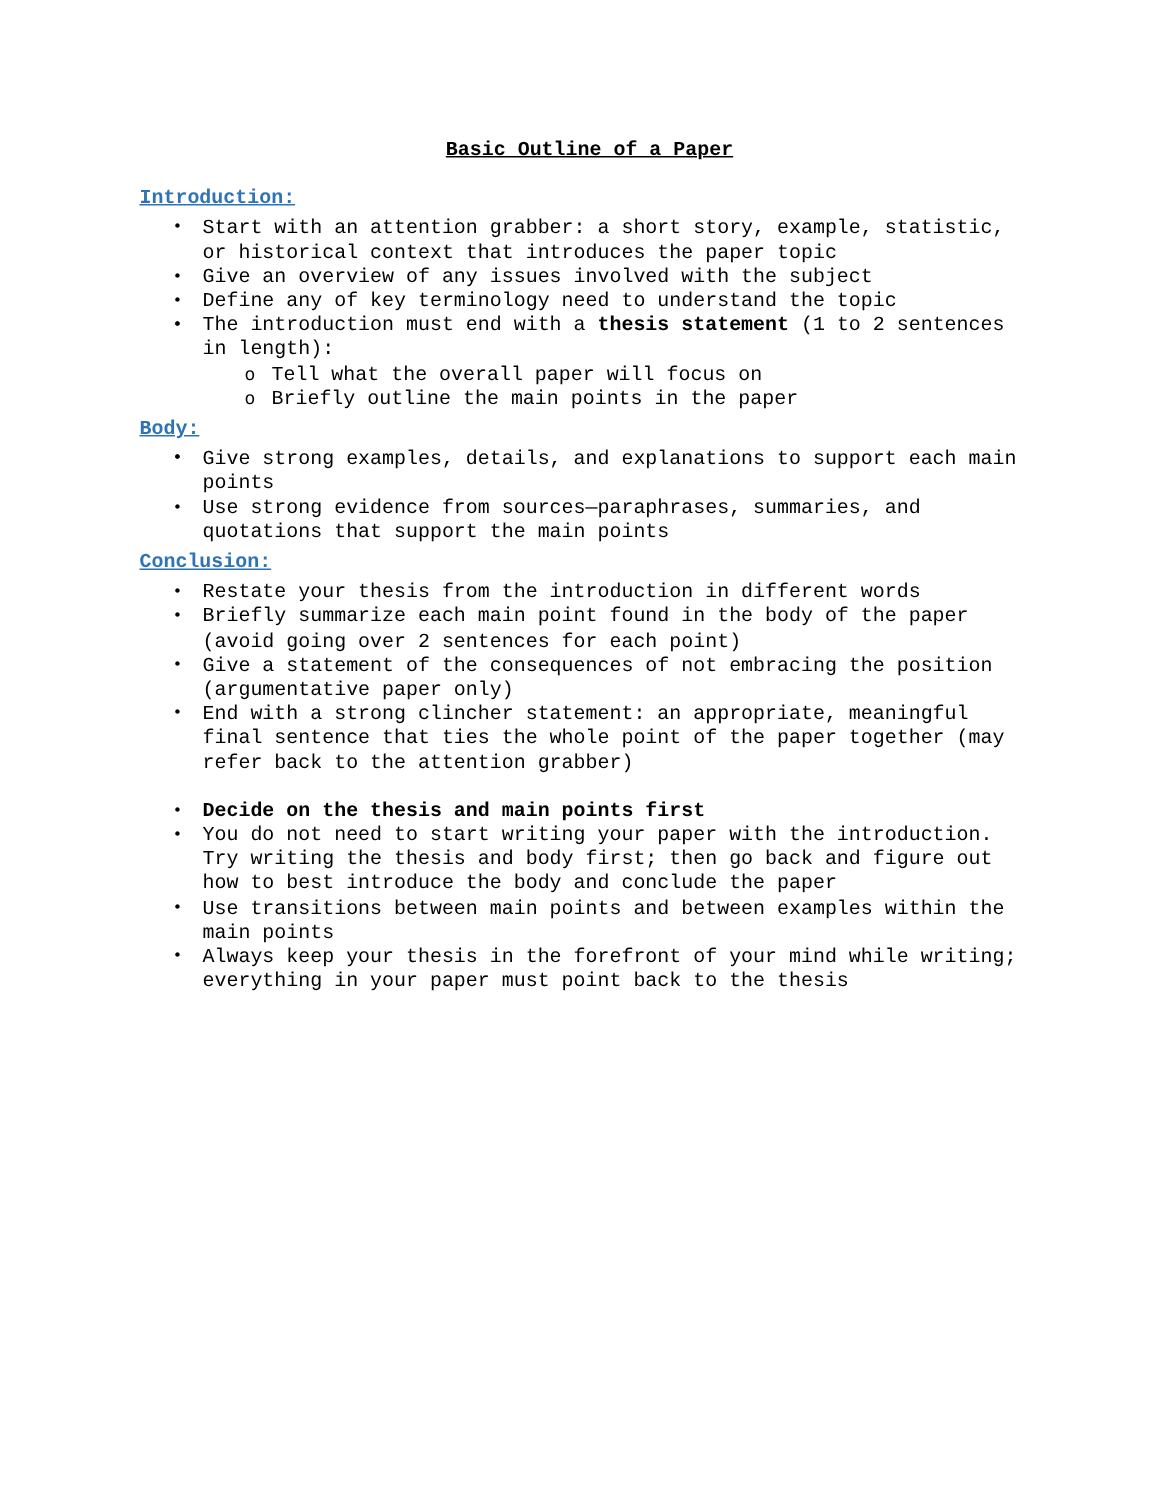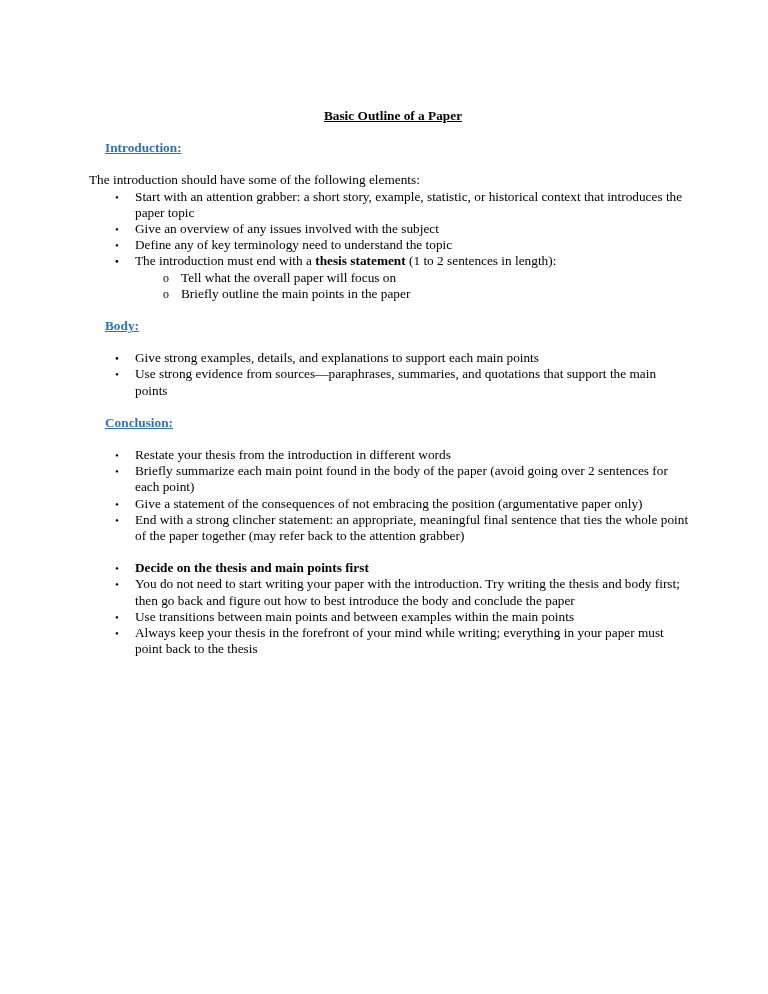--- a/index.html
+++ b/index.html
@@ -1,28 +1,28 @@
 <!DOCTYPE html>
 <html><head>
   <meta charset="utf-8">
   <style>
     html, body { margin: 0; padding: 0; background: #ffffff; }
     body { width: 768px; height: 994px; position: relative; overflow: hidden; }
     .page {
-      position: absolute; left: 89px; top: 108px; width: 600px;
-      font-family: Liberation Serif, serif;
+      position: absolute; left: 89px; top: 92px; width: 600px;
+      font-family: Liberation Mono, monospace;
       font-size: 13.3px; line-height: 16.2px; color: #000;
     }
     .title {
       text-align: center; font-weight: bold; text-decoration: underline;
       margin: 0 0 16px 0; padding-left: 8px;
     }
     .heading {
       color: #2E74B5; font-weight: bold; text-decoration: underline;
-      margin: 16px;
+      margin: 4px;
     }
     .para { margin: 0; }
     ul.bullets { list-style: none; margin: 0; padding: 0; }
     ul.bullets > li { position: relative; padding-left: 46px; margin: 0; }
     ul.bullets > li > .marker {
       position: absolute; left: 26px; top: 0; font-size: 11px;
     }
     ul.sub { list-style: none; margin: 0; padding: 0; }
     ul.sub > li { position: relative; padding-left: 46px; margin: 0; }
     ul.sub > li > .marker {
@@ -32,21 +32,20 @@
     b { font-weight: bold; text-align: center; }
   </style>
 </head>
 <body>
 
 <div class="page">
   <p class="title">Basic Outline of a Paper</p>
 
   <section>
     <p class="heading">Introduction:</p>
-    <p class="para">The introduction should have some of the following elements:</p>
     <ul class="bullets">
       <li><span class="marker">•</span><span>Start with an attention grabber: a short story, example, statistic, or historical context that introduces the paper topic</span></li>
       <li><span class="marker">•</span><span>Give an overview of any issues involved with the subject</span></li>
       <li><span class="marker">•</span><span>Define any of key terminology need to understand the topic</span></li>
       <li><span class="marker">•</span></li>
       <li><span class="marker">•</span><span>The introduction must end with a </span><b>thesis statement</b><span> (1 to 2 sentences in length):</span>
         <ul class="sub">
           <li><span class="marker">o</span><span>Tell what the overall paper will focus on</span></li>
           <li><span class="marker">o</span><span>Briefly outline the main points in the paper</span></li>
         </ul>

